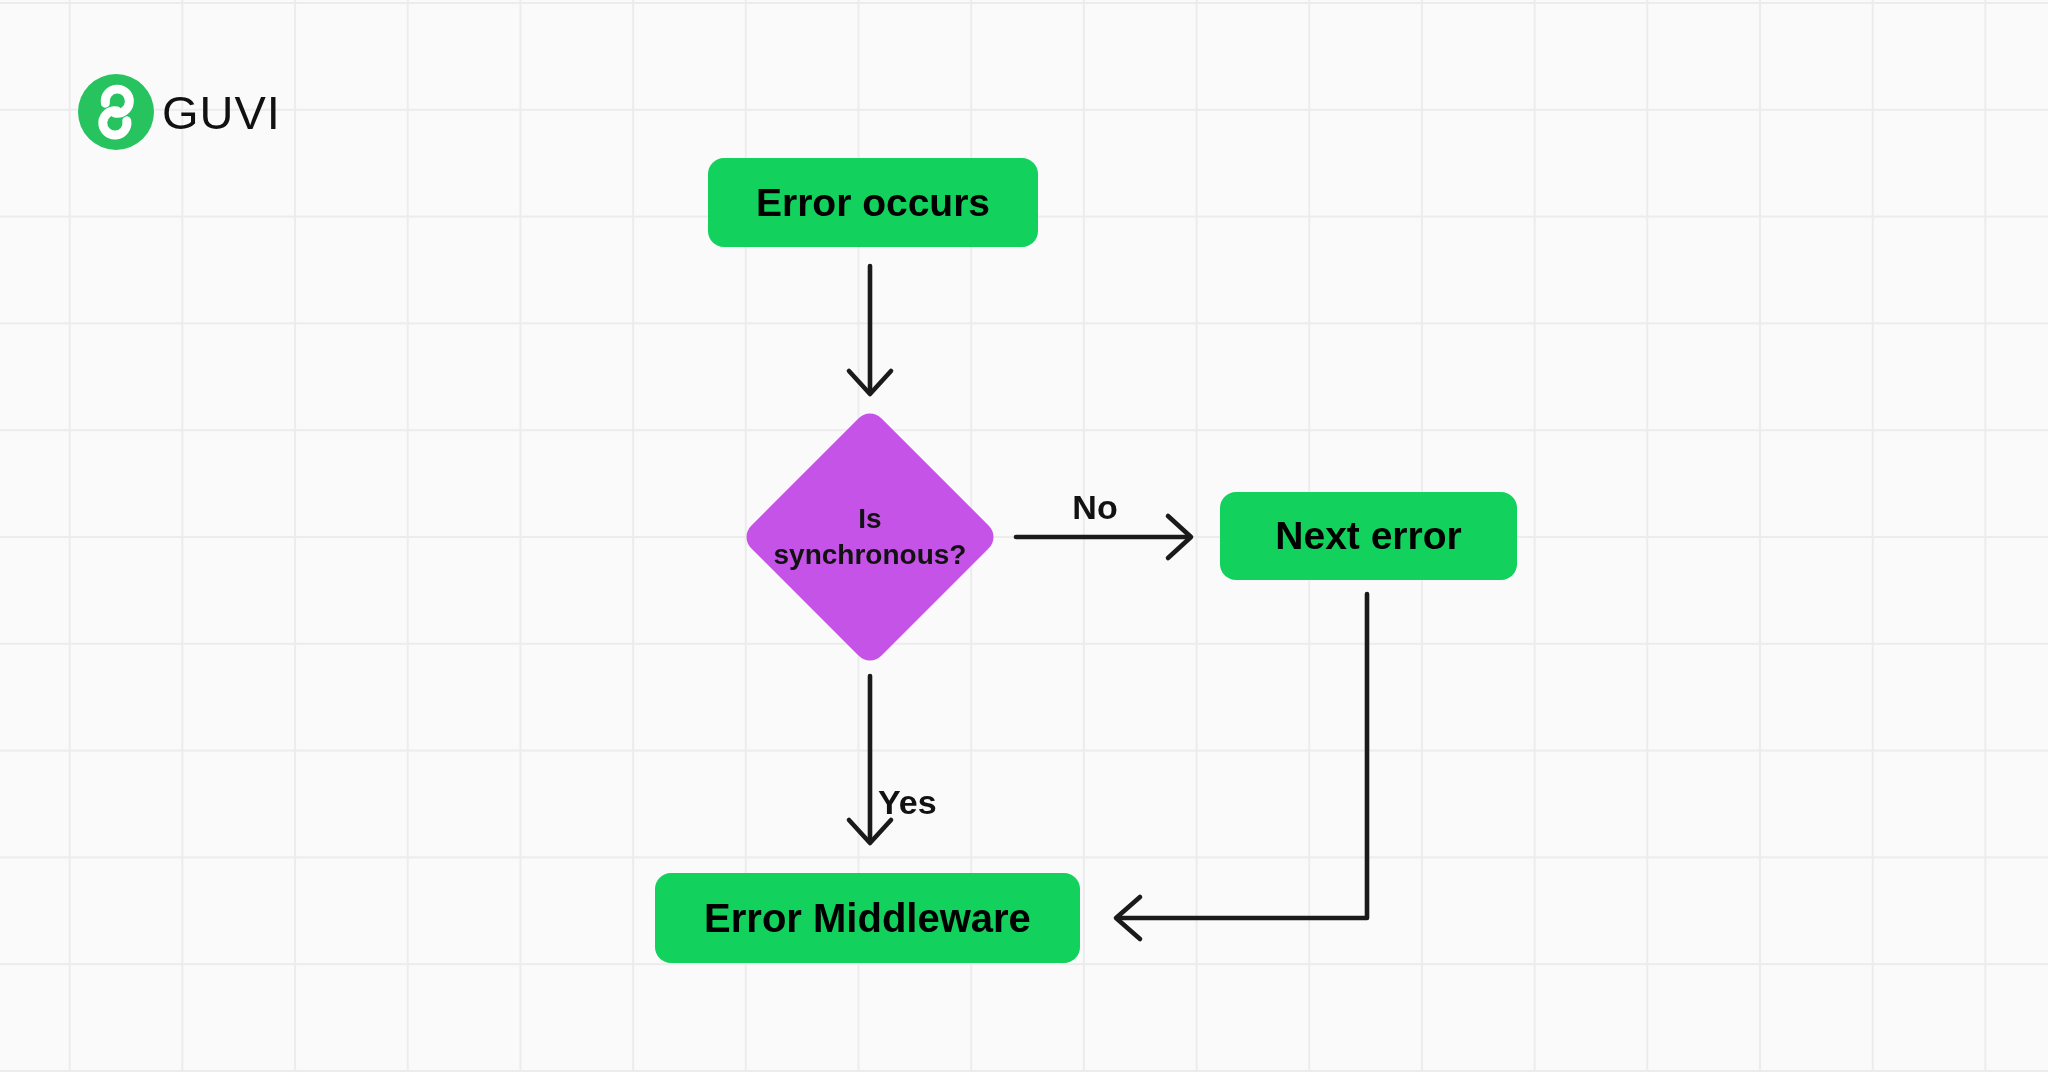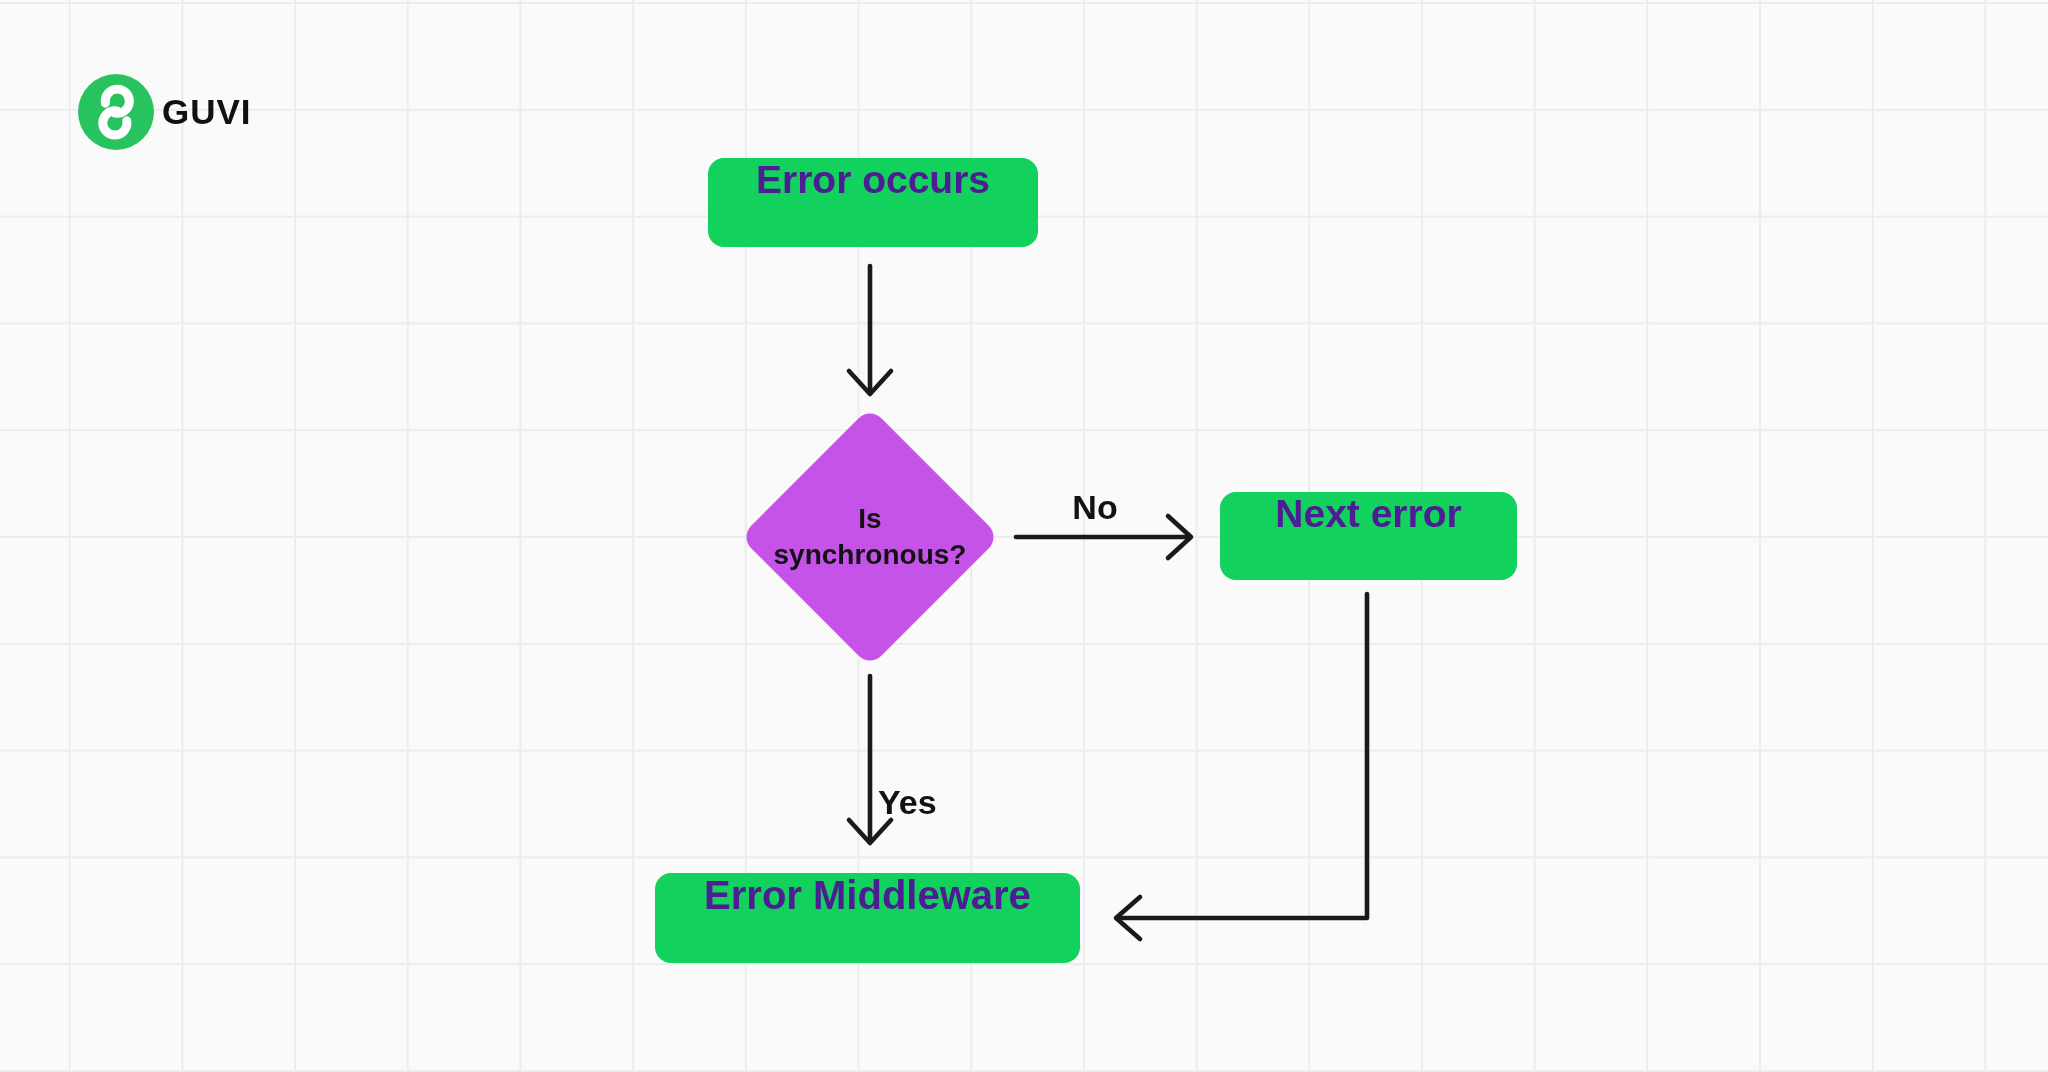--- a/index.html
+++ b/index.html
@@ -11,22 +11,22 @@
     position:relative;width:2048px;height:1072px;
     background-color:#fafafa;
     background-image:
       linear-gradient(to right,#ececec 2px,transparent 2px),
       linear-gradient(to bottom,#ececec 2px,transparent 2px);
     background-size:112.7px 106.8px;
     background-position:68.7px 2px;
   }
   .arrow-layer{position:absolute;left:0;top:0;width:2048px;height:1072px;pointer-events:none;}
   .node{
-    position:absolute;display:flex;align-items:flex-start;justify-content:center;
-    color:#4c1d95;font-weight:600;text-align:center;
+    position:absolute;display:flex;align-items:center;justify-content:center;
+    color:#000000;font-weight:600;text-align:center;
   }
   .process{background:#12d15d;border-radius:16px;font-size:39px;}
   .n-start{left:708px;top:158px;width:330px;height:89px;}
   .n-next{left:1220px;top:492px;width:297px;height:88px;}
   .n-middleware{left:655px;top:873px;width:425px;height:90px;font-size:40px;}
   .diamond-shape{
     position:absolute;left:778px;top:445px;width:184px;height:184px;
     background:#c653e8;border-radius:16px;transform:rotate(45deg);
   }
   .diamond-label{
@@ -38,21 +38,21 @@
     position:absolute;color:#121212;font-weight:600;font-size:34px;text-align:center;
   }
   .lbl-no{left:1040px;top:488px;width:110px;}
   .lbl-yes{left:878px;top:736px;width:80px;text-align:left;margin-top:47px;}
   .logo-badge{
     position:absolute;left:78px;top:74px;width:76px;height:76px;
     border-radius:50%;background:#26c35f;display:flex;align-items:center;justify-content:center;
   }
   .brand-text{
     position:absolute;left:162px;top:74px;height:76px;display:flex;align-items:center;
-    font-size:35px;font-weight:700;letter-spacing:1px;color:#111111;
+    font-size:47px;font-weight:400;letter-spacing:1px;color:#111111;
   }
 </style>
 </head>
 <body>
 
 <div class="canvas">
 
   <div class="logo-badge">
     <svg width="58" height="58" viewBox="0 0 48 48">
       <path d="M 23.3 24.9 A 10 10 0 1 0 15.2 16.7" fill="none" stroke="#ffffff" stroke-width="7.4" stroke-linecap="round"></path>

